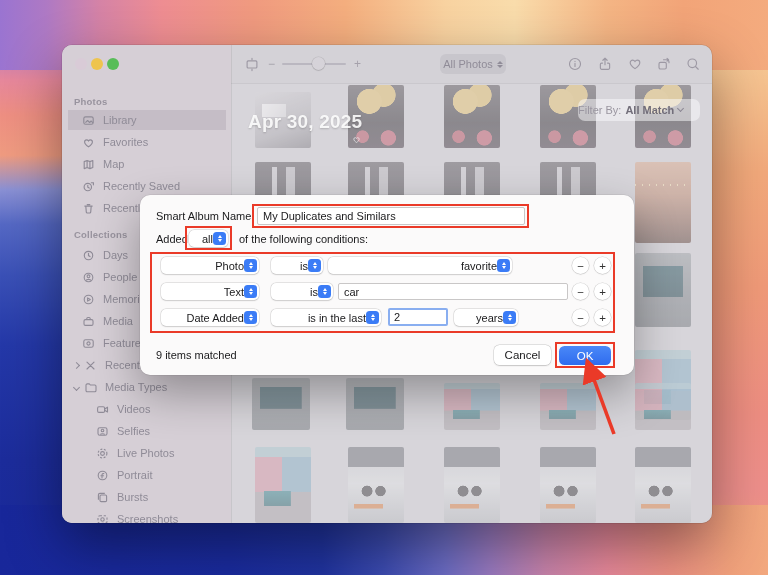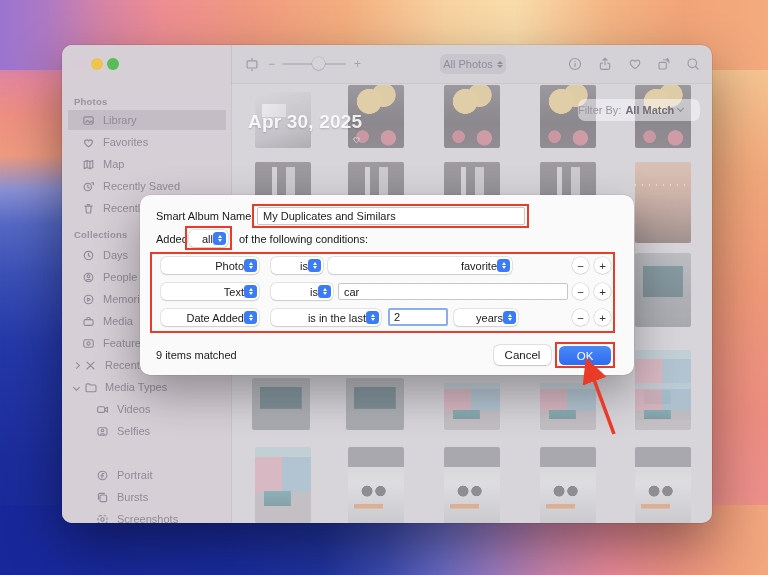--- a/index.html
+++ b/index.html
@@ -357,20 +357,29 @@
     <div class="srow child" style="top:376px">
       <span class="sic">
           <svg viewBox="0 0 13 13" fill="none" stroke="currentColor" stroke-width="1.1">
             <rect x="2" y="2.8" width="9" height="7.4" rx="1.8"></rect>
             <circle cx="6.5" cy="5.5" r="1.3"></circle>
             <path d="M4.3 9.6c.4-1.2 4-1.2 4.4 0"></path>
           </svg>
         </span>
       <span class="lbl">Selfies</span>
     </div>
+    <div class="srow child" style="top:398px">
+      <span class="sic">
+          <svg viewBox="0 0 13 13" fill="none" stroke="currentColor" stroke-width="1.1">
+            <circle cx="6.5" cy="6.5" r="4.4" stroke-dasharray="2 1.6"></circle>
+            <circle cx="6.5" cy="6.5" r="1.9"></circle>
+          </svg>
+        </span>
+      <span class="lbl">Live Photos</span>
+    </div>
     <div class="srow child" style="top:420px">
       <span class="sic">
           <svg viewBox="0 0 13 13" fill="none" stroke="currentColor" stroke-width="1.1" stroke-linecap="round">
             <circle cx="6.5" cy="6.5" r="4.3"></circle>
             <path d="M7.8 4.6c-1.1-.3-1.8.3-1.8 1.4v3M4.9 6.8h2.6"></path>
           </svg>
         </span>
       <span class="lbl">Portrait</span>
     </div>
     <div class="srow child" style="top:442px">

